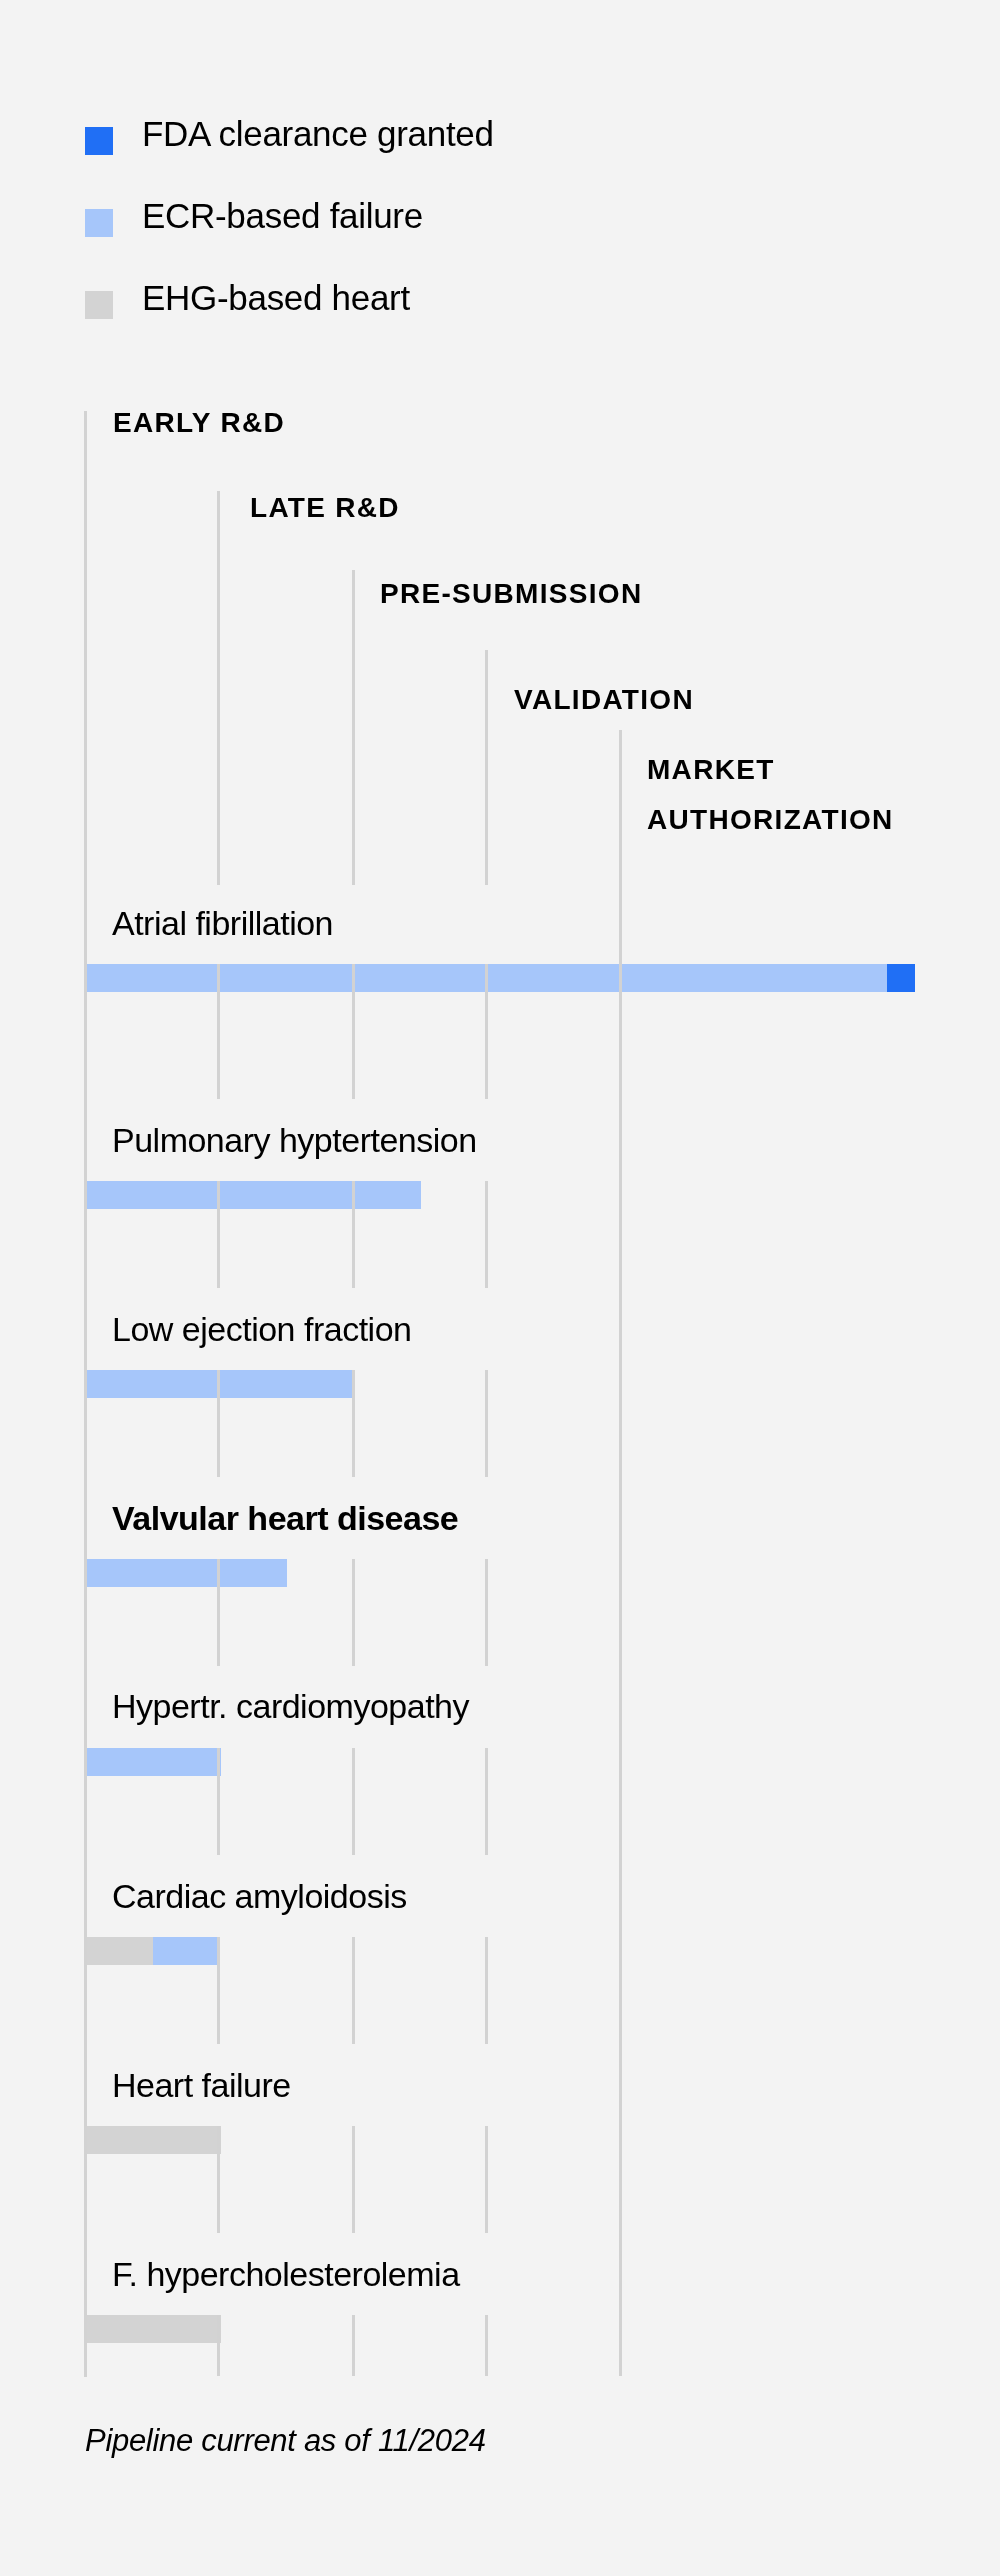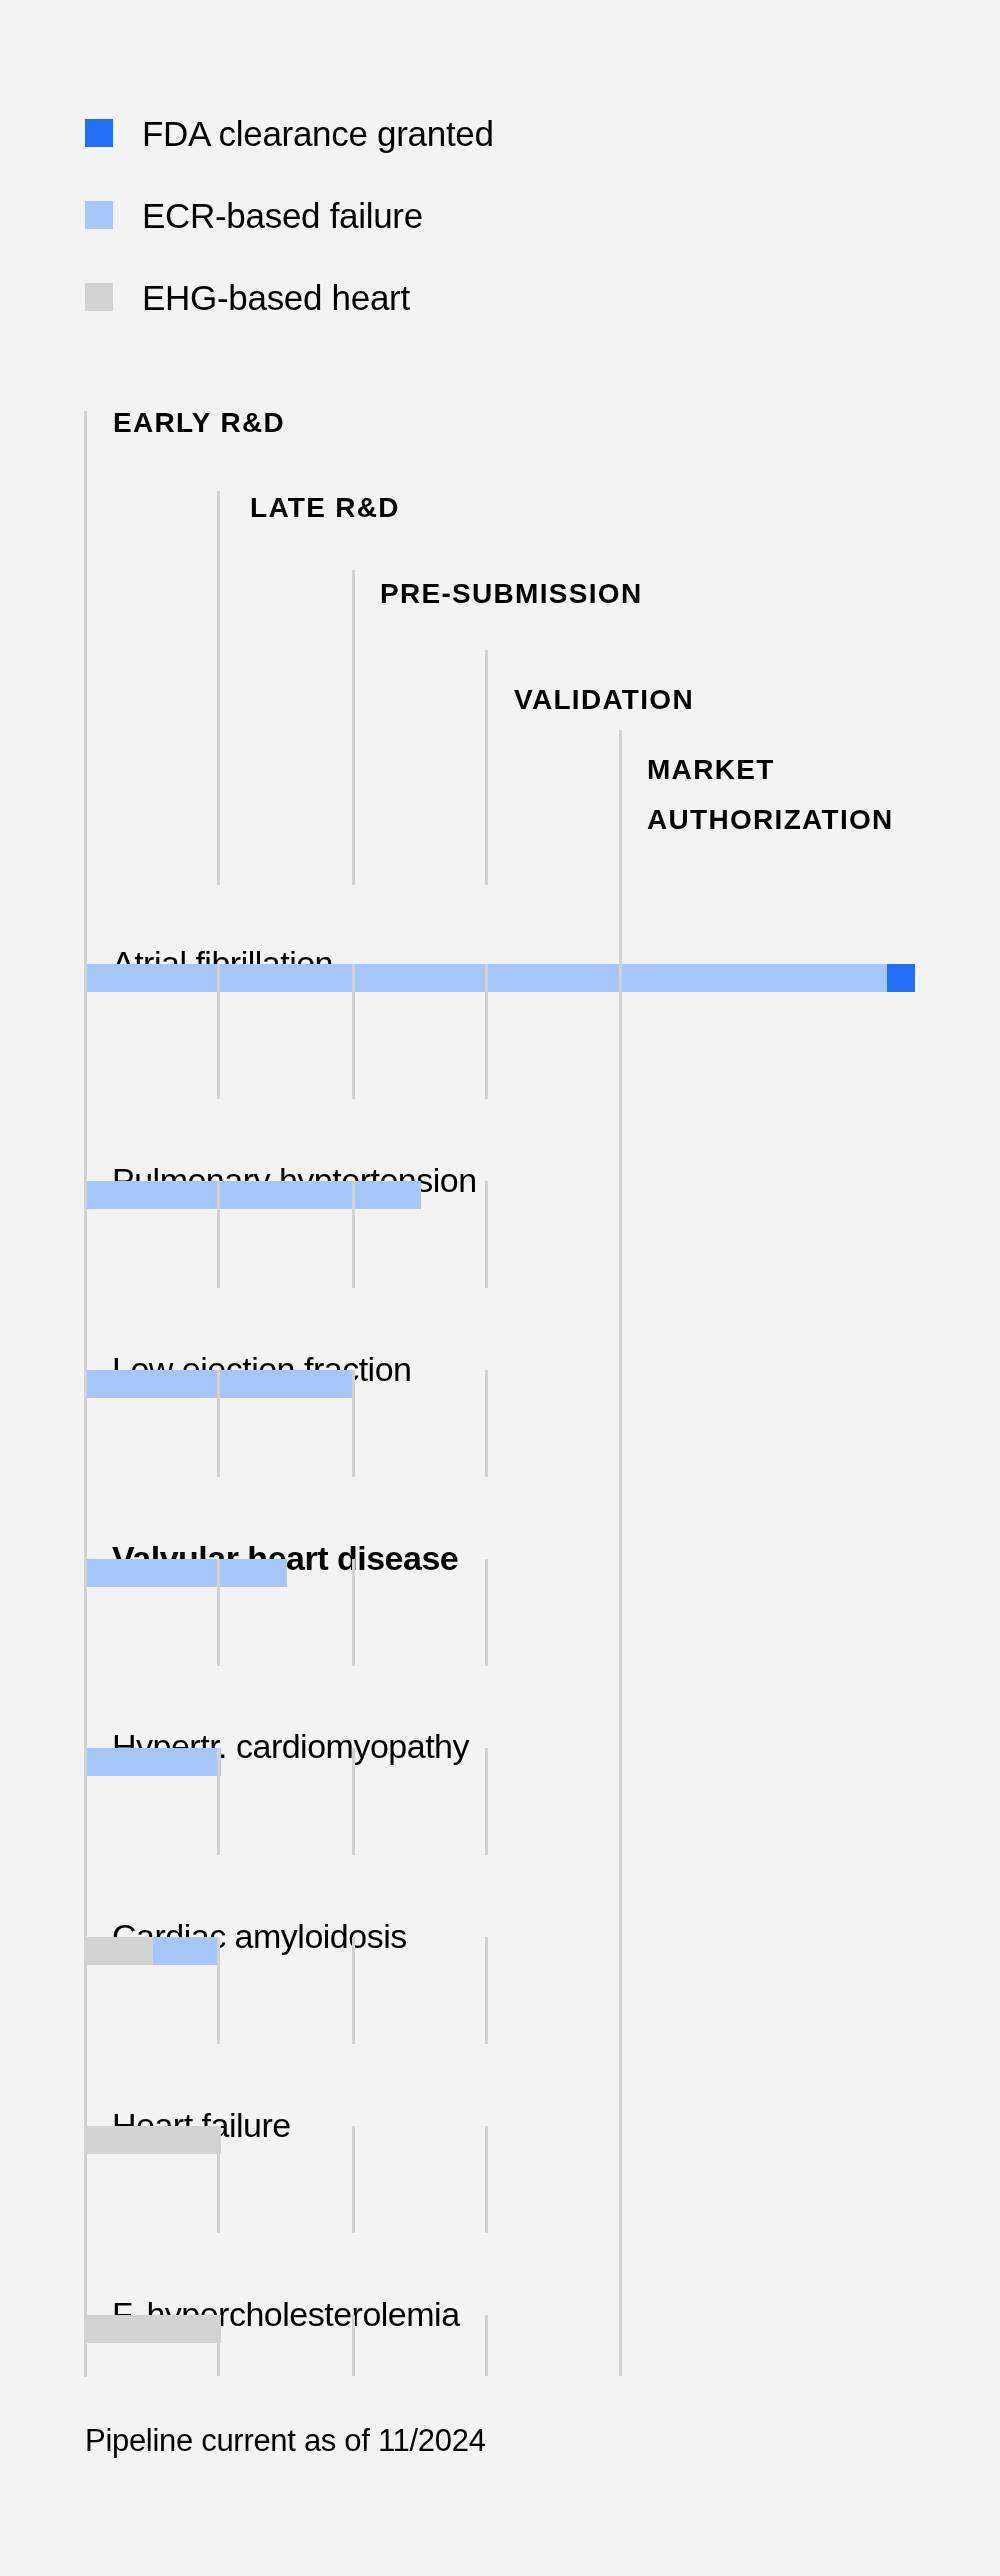--- a/index.html
+++ b/index.html
@@ -3,39 +3,39 @@
 <meta charset="utf-8">
 <style>
   html, body { margin: 0; padding: 0; }
   body {
     width: 1000px; height: 2576px;
     background: #f3f3f3;
     position: relative; overflow: hidden;
     font-family: "Liberation Sans", "DejaVu Sans", sans-serif;
     color: #000;
   }
-  .legend-item { position: absolute; left: 85px; height: 44px; display: flex; }
+  .legend-item { position: absolute; left: 85px; height: 44px; display: flex; align-items: center; }
   .legend-swatch { width: 28px; height: 28px; display: inline-block; }
   .legend-label {
     position: absolute; left: 57px; top: -4px; white-space: nowrap;
     font-size: 35px; font-weight: 300; letter-spacing: -0.3px; line-height: 38px;
   }
   .vline { position: absolute; width: 2.7px; background: #d2d2d2; }
   .stage-label {
     position: absolute; white-space: nowrap;
     font-size: 28px; font-weight: 600; letter-spacing: 1.3px; line-height: 36px;
   }
   .row-label {
     position: absolute; left: 112px; white-space: nowrap;
-    font-size: 34px; font-weight: 500; letter-spacing: -0.5px; line-height: 40px; margin-top: 40px;
+    font-size: 34px; font-weight: 500; letter-spacing: -0.5px; line-height: 40px;
   }
   .bar-seg { position: absolute; height: 28px; }
   .footer-note {
     position: absolute; left: 85px; top: 2423px; white-space: nowrap;
-    font-size: 31px; font-weight: 300; letter-spacing: -0.3px;
+    font-size: 31px; font-style: italic; font-weight: 300; letter-spacing: -0.3px;
   }
 </style>
 </head>
 <body>
 
 <div>
   <div class="legend-item" style="top:119px">
     <span class="legend-swatch" style="background: rgb(32, 111, 245);"></span>
     <span class="legend-label">FDA clearance granted</span>
   </div>

